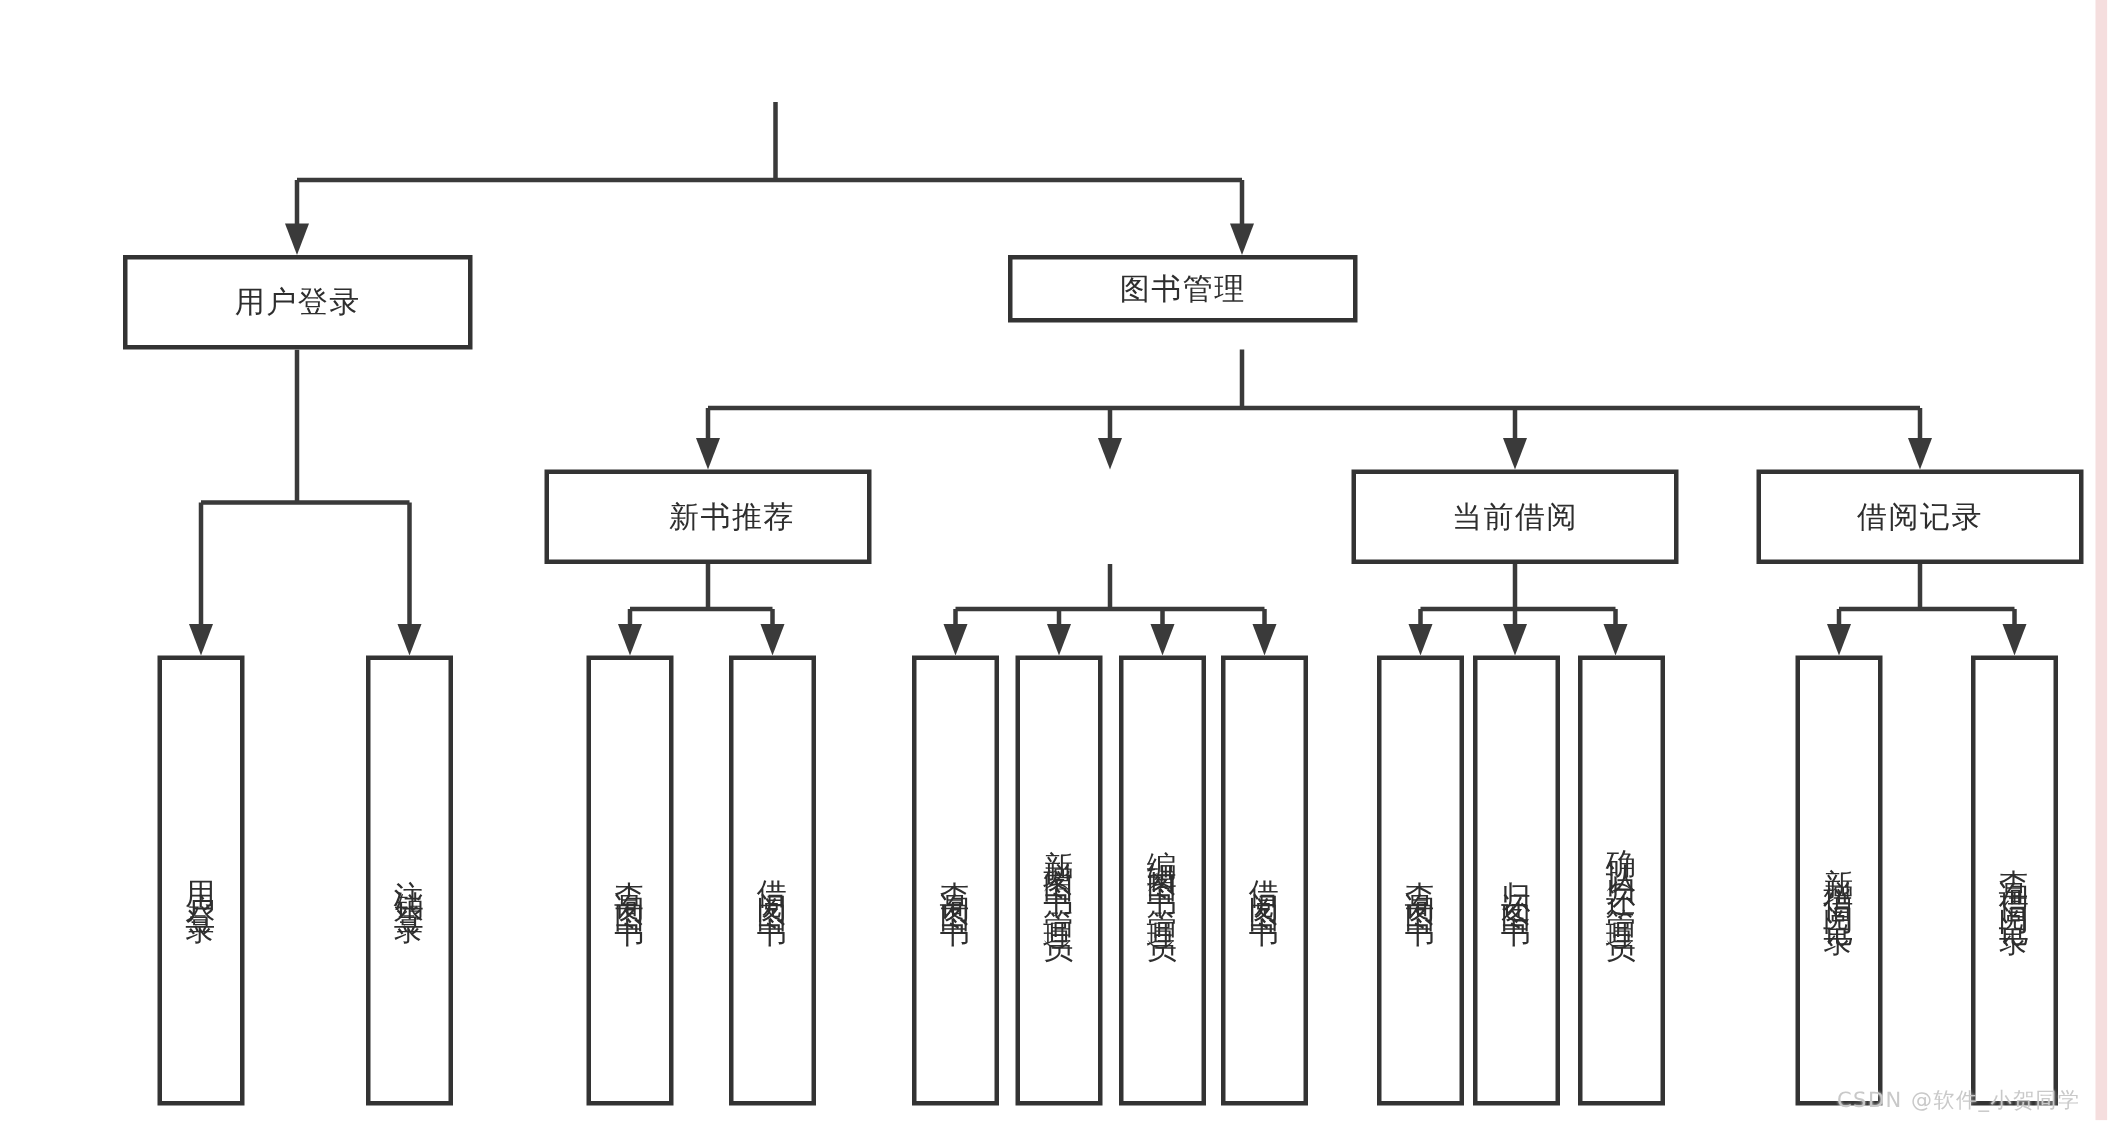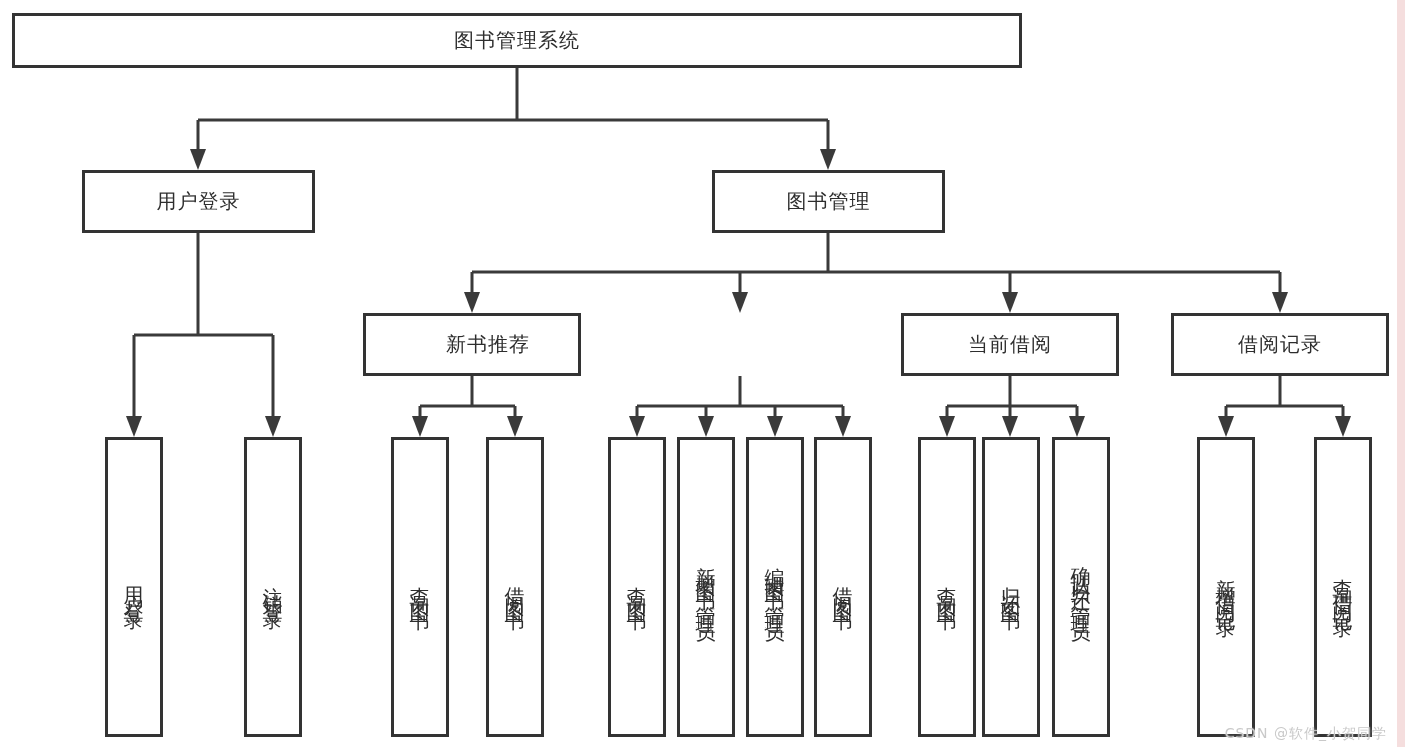--- a/index.html
+++ b/index.html
@@ -12,21 +12,21 @@
   .connectors{position:absolute;left:0;top:0;width:1405px;height:747px;color:var(--line);}
   .box{position:absolute;box-sizing:border-box;border:3px solid var(--border);
        background:var(--background);display:flex;align-items:center;justify-content:center;}
   .hbox{font-size:20px;letter-spacing:1px;}
   .vbox{width:58px;top:437px;height:300px;}
   .vbox .vtext{writing-mode:vertical-rl;text-orientation:mixed;font-size:20px;
        letter-spacing:8px;line-height:1;white-space:nowrap;}
   
   .b-root{left:12px;top:13px;width:1010px;height:55px;}
   .b-userlogin{left:82px;top:170px;width:233px;height:63px;}
-  .b-bookmgmt{left:712px;top:170px;width:233px;height:63px;justify-content:center;}
+  .b-bookmgmt{left:672px;top:170px;width:233px;height:45px;justify-content:center;}
   .b-l3{top:313px;width:218px;height:63px;}
   .b-newrec{left:363px;padding-left:32px;}
   .b-borrow{left:631px;}
   .b-current{left:901px;}
   .b-record{left:1171px;}
   
   .lf-1{left:105px;} .lf-2{left:244px;}
   .lf-3{left:391px;} .lf-4{left:486px;}
   .lf-5{left:608px;} .lf-6{left:677px;} .lf-7{left:746px;} .lf-8{left:814px;}
   .lf-9{left:918px;} .lf-10{left:982px;} .lf-11{left:1052px;}
@@ -74,23 +74,20 @@
       <polygon points="767,416 783,416 775,437"></polygon>
       <polygon points="835,416 851,416 843,437"></polygon>
       <polygon points="939,416 955,416 947,437"></polygon>
       <polygon points="1002,416 1018,416 1010,437"></polygon>
       <polygon points="1069,416 1085,416 1077,437"></polygon>
       <polygon points="1218,416 1234,416 1226,437"></polygon>
       <polygon points="1335,416 1351,416 1343,437"></polygon>
     </g>
   </svg>
 
-  <div class="box hbox b-root">
-    <span>图书管理系统</span>
-  </div>
 
   <div class="box hbox b-userlogin">
     <span>用户登录</span>
   </div>
   <div class="box hbox b-bookmgmt">
     <span>图书管理</span>
   </div>
 
   <div class="box hbox b-l3 b-newrec">
     <span>新书推荐</span>

